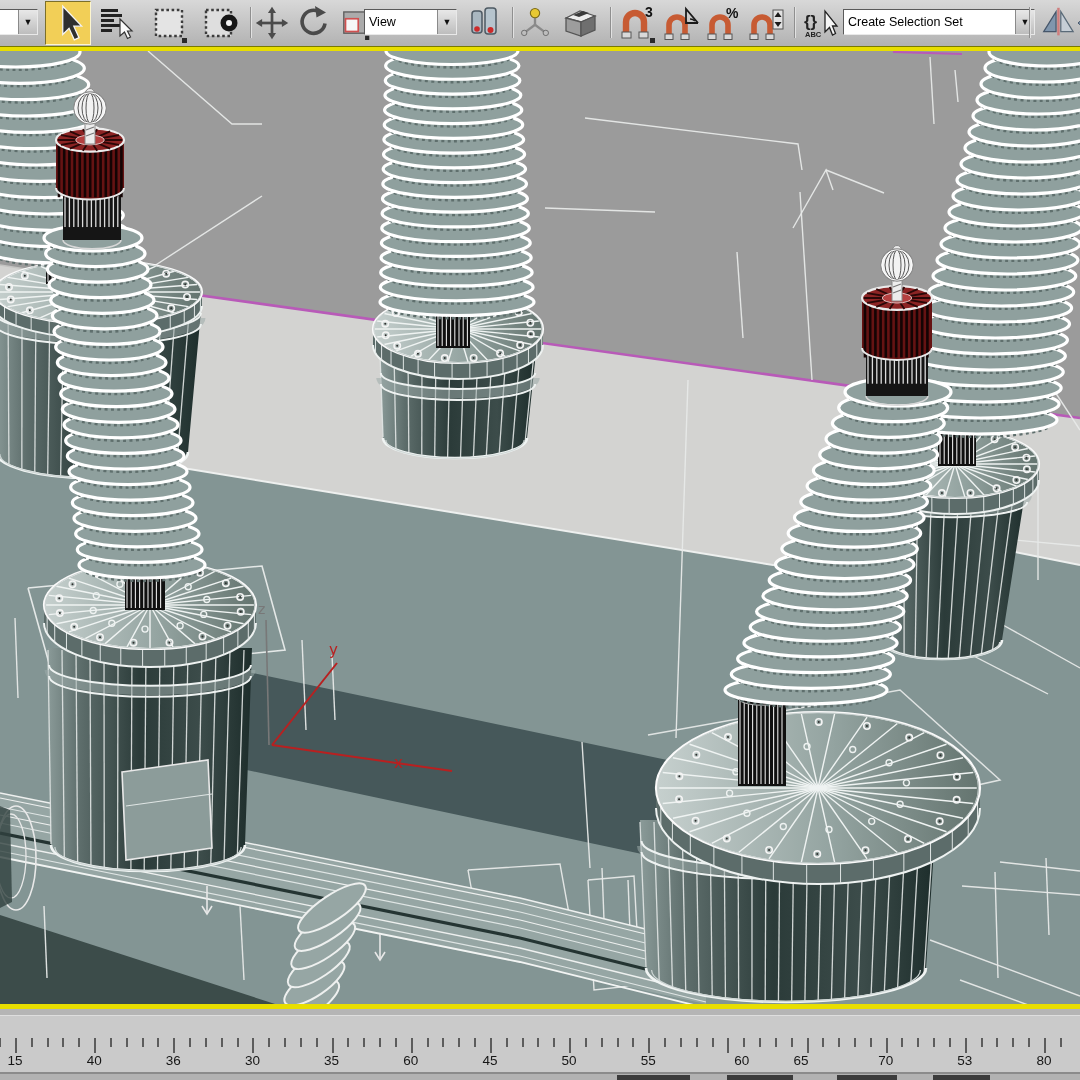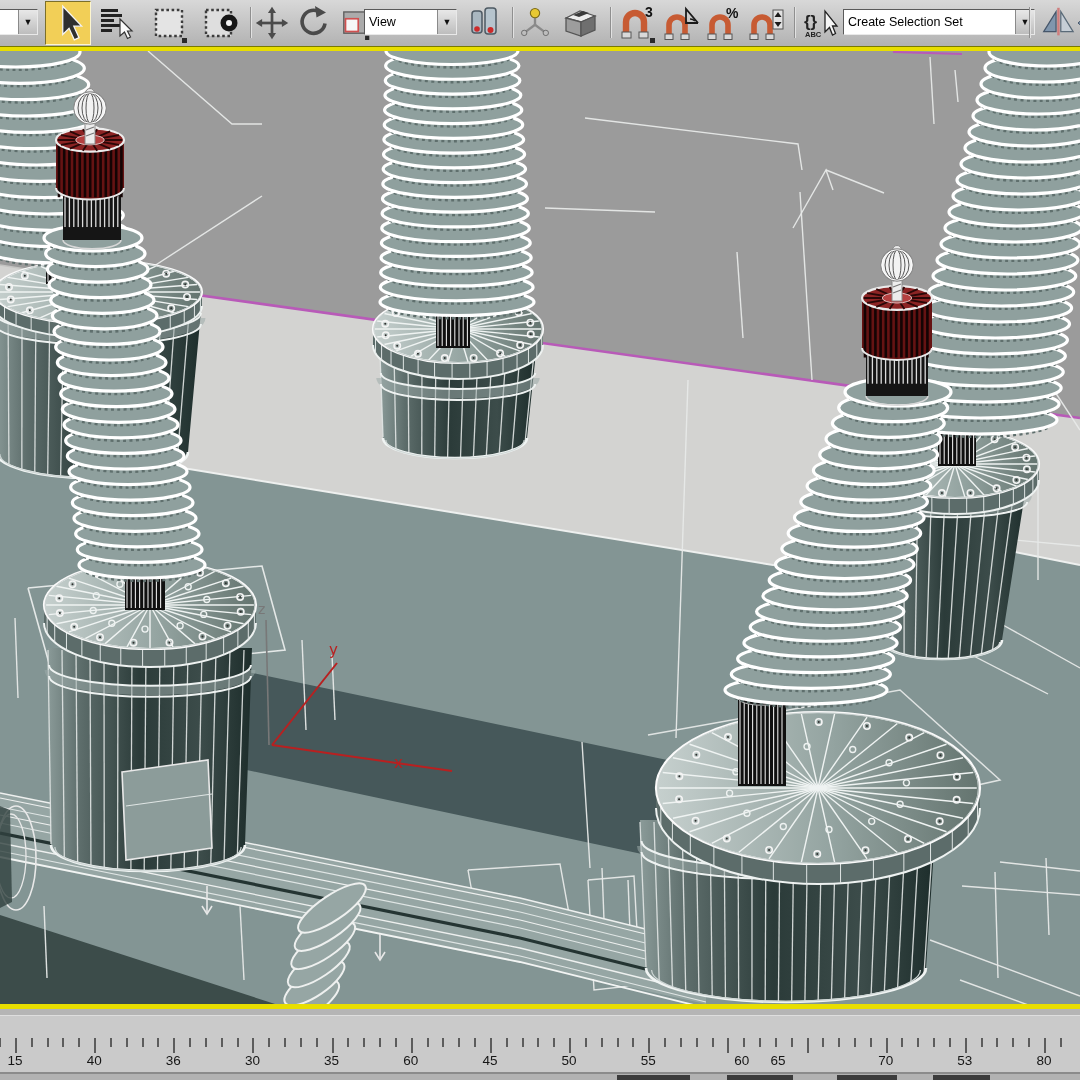--- a/index.html
+++ b/index.html
@@ -1276,21 +1276,21 @@
         <div class="tick minor" style="left: 679.86px;"></div>
         <div class="tick minor" style="left: 695.69px;"></div>
         <div class="tick minor" style="left: 711.52px;"></div>
         <div class="tick major" style="left: 727.35px;"></div>
         <div class="flabel" style="left: 727.35px; text-align: right;">60</div>
         <div class="tick minor" style="left: 743.18px;"></div>
         <div class="tick minor" style="left: 759.01px;"></div>
         <div class="tick minor" style="left: 774.84px;"></div>
         <div class="tick minor" style="left: 790.67px;"></div>
         <div class="tick major" style="left: 806.5px;"></div>
-        <div class="flabel" style="left: 778px;">65</div>
+        <div class="flabel" style="left: 801px;">65</div>
         <div class="tick minor" style="left: 822.33px;"></div>
         <div class="tick minor" style="left: 838.16px;"></div>
         <div class="tick minor" style="left: 853.99px;"></div>
         <div class="tick minor" style="left: 869.82px;"></div>
         <div class="tick major" style="left: 885.65px;"></div>
         <div class="flabel" style="left: 885.65px;">70</div>
         <div class="tick minor" style="left: 901.48px;"></div>
         <div class="tick minor" style="left: 917.31px;"></div>
         <div class="tick minor" style="left: 933.14px;"></div>
         <div class="tick minor" style="left: 948.97px;"></div>

